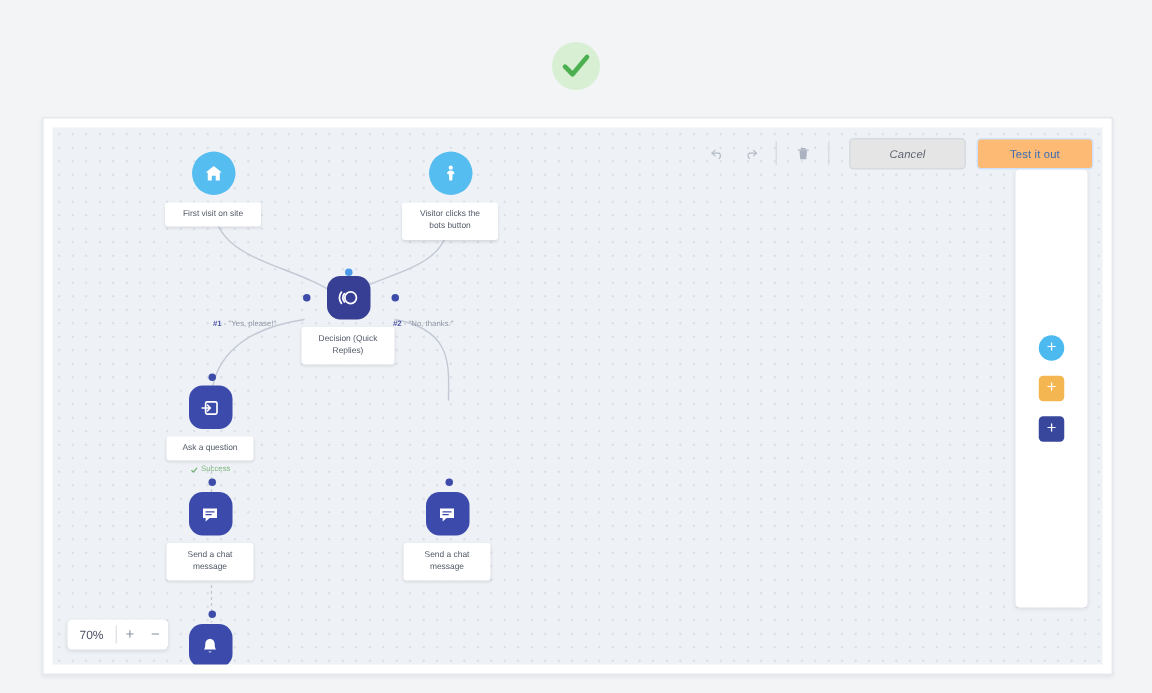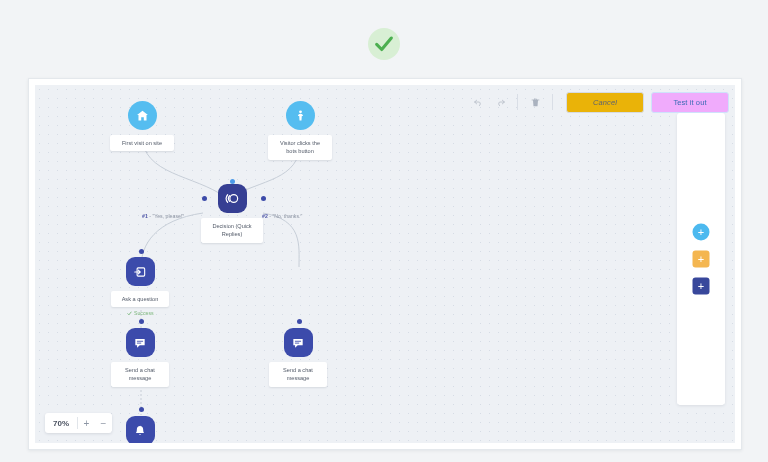--- a/index.html
+++ b/index.html
@@ -50,22 +50,22 @@
     cursor:pointer;
   }
   .tb-icon svg{display:block;}
   .tb-sep{width:1px;height:16px;background:#d9dee6;margin:0 6px;}
   .tb-btn{
     height:19px;min-width:52px;padding:0 12px;
     border-radius:3px;font-size:7.5px;letter-spacing:.1px;
     display:flex;align-items:center;justify-content:center;
     cursor:pointer;margin-left:7px;white-space:nowrap;
   }
-  #btn-cancel{background:#eab308;border:1px solid #d6dbe2;color:#5d6470;font-style:italic;}
-  #btn-test{background:#f0abfc;border:1px solid #cfe2fb;color:#3b6bb5;}
+  #btn-cancel{background:#e5e5e5;border:1px solid #d6dbe2;color:#5d6470;font-style:italic;}
+  #btn-test{background:#fdba74;border:1px solid #cfe2fb;color:#3b6bb5;}
   #btn-save{background:#5cb85c;border:1px solid #53ad53;color:#ffffff;min-width:56px;}
 
   
   #right-panel{
     position:absolute;right:10px;top:28px;
     width:48px;height:292px;
     background:#ffffff;border-radius:3px;
     box-shadow:0 1px 3px rgba(40,50,70,.10);
     z-index:20;
   }
@@ -82,21 +82,21 @@
   .pa-square-orange{border-radius:3px;background:#f4b650;}
   .pa-square-blue{border-radius:3px;background:#38479b;}
 
   
   #zoom-control{
     position:absolute;left:10px;bottom:10px;
     height:20px;background:#fff;border-radius:3px;
     box-shadow:0 1px 3px rgba(40,50,70,.13);
     display:flex;align-items:center;z-index:20;
   }
-  #zoom-value{font-size:8px;color:#4a5160;padding:0 8px;font-weight:bold;}
+  #zoom-value{font-size:8px;color:#4a5160;padding:0 8px;font-weight:normal;}
   #zoom-divider{width:1px;height:12px;background:#e1e5ea;}
   .zoom-btn{width:17px;height:20px;display:flex;align-items:center;justify-content:center;
             font-size:10px;color:#8d96a5;cursor:pointer;}
 
   
   .node{position:absolute;z-index:10;}
   .node-icon{
     width:29px;height:29px;display:flex;align-items:center;justify-content:center;
     margin:0 auto;cursor:pointer;
   }

